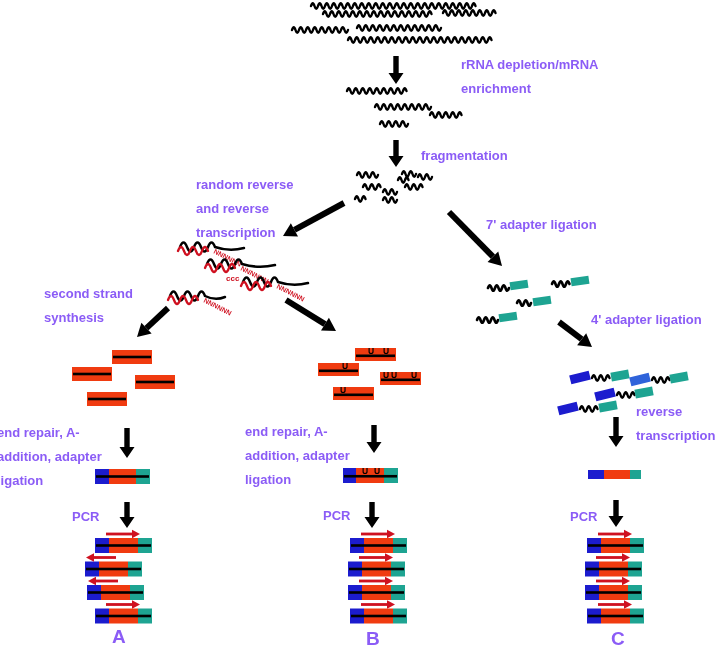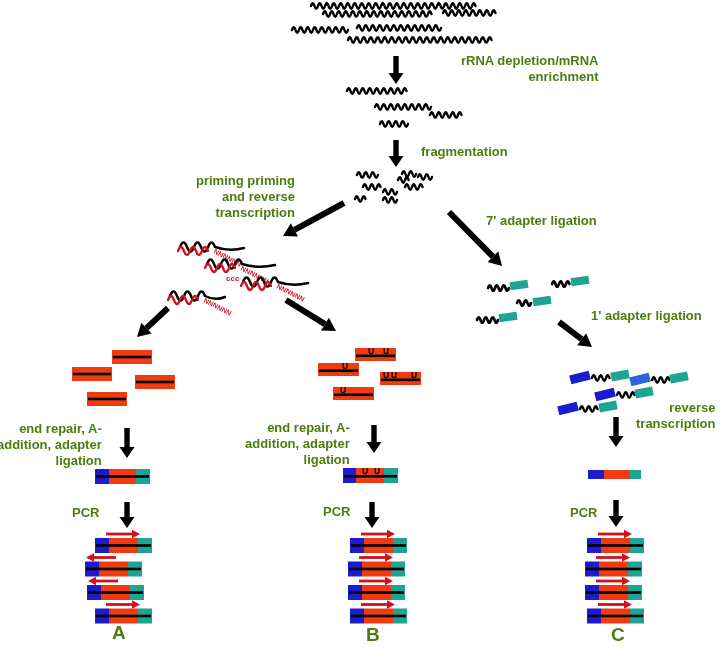--- a/index.html
+++ b/index.html
@@ -1,19 +1,19 @@
 <!DOCTYPE html>
 <html><head>
 <meta charset="utf-8">
 <style>
   html,body{margin:0;padding:0;background:#fff;}
   .canvas{position:relative;width:720px;height:647px;background:#ffffff;overflow:hidden;}
   #diagram{position:absolute;left:0;top:0;}
   .lbl{position:absolute;font-family:"Liberation Sans",sans-serif;font-weight:bold;
-       font-size:13px;line-height:16px;white-space:pre-line;color:#4d7c0f;text-align:right;}
+       font-size:13px;line-height:24px;white-space:pre-line;color:#8b5cf6;}
   .letter{font-size:19px;}
 </style>
 </head>
 <body>
 
 <div class="canvas">
   <svg id="diagram" width="720" height="647" viewBox="0 0 720 647">
       <path d="M 311 6 q 1.75 -5.4 3.5 0 q 1.75 5.4 3.5 0 q 1.75 -5.4 3.5 0 q 1.75 5.4 3.5 0 q 1.75 -5.4 3.5 0 q 1.75 5.4 3.5 0 q 1.75 -5.4 3.5 0 q 1.75 5.4 3.5 0 q 1.75 -5.4 3.5 0 q 1.75 5.4 3.5 0 q 1.75 -5.4 3.5 0 q 1.75 5.4 3.5 0 q 1.75 -5.4 3.5 0 q 1.75 5.4 3.5 0 q 1.75 -5.4 3.5 0 q 1.75 5.4 3.5 0 q 1.75 -5.4 3.5 0 q 1.75 5.4 3.5 0 q 1.75 -5.4 3.5 0 q 1.75 5.4 3.5 0 q 1.75 -5.4 3.5 0 q 1.75 5.4 3.5 0 q 1.75 -5.4 3.5 0 q 1.75 5.4 3.5 0 q 1.75 -5.4 3.5 0 q 1.75 5.4 3.5 0 q 1.75 -5.4 3.5 0 q 1.75 5.4 3.5 0 q 1.75 -5.4 3.5 0 q 1.75 5.4 3.5 0 q 1.75 -5.4 3.5 0 q 1.75 5.4 3.5 0 q 1.75 -5.4 3.5 0 q 1.75 5.4 3.5 0 q 1.75 -5.4 3.5 0 q 1.75 5.4 3.5 0 q 1.75 -5.4 3.5 0 q 1.75 5.4 3.5 0 q 1.75 -5.4 3.5 0 q 1.75 5.4 3.5 0 q 1.75 -5.4 3.5 0 q 1.75 5.4 3.5 0 q 1.75 -5.4 3.5 0 q 1.75 5.4 3.5 0 q 1.75 -5.4 3.5 0 q 1.75 5.4 3.5 0 q 1.75 -5.4 3.5 0" fill="none" stroke="#000000" stroke-width="2.4" stroke-linecap="round"></path>
       <path d="M 323 14 q 1.75 -5.4 3.5 0 q 1.75 5.4 3.5 0 q 1.75 -5.4 3.5 0 q 1.75 5.4 3.5 0 q 1.75 -5.4 3.5 0 q 1.75 5.4 3.5 0 q 1.75 -5.4 3.5 0 q 1.75 5.4 3.5 0 q 1.75 -5.4 3.5 0 q 1.75 5.4 3.5 0 q 1.75 -5.4 3.5 0 q 1.75 5.4 3.5 0 q 1.75 -5.4 3.5 0 q 1.75 5.4 3.5 0 q 1.75 -5.4 3.5 0 q 1.75 5.4 3.5 0 q 1.75 -5.4 3.5 0 q 1.75 5.4 3.5 0 q 1.75 -5.4 3.5 0 q 1.75 5.4 3.5 0 q 1.75 -5.4 3.5 0 q 1.75 5.4 3.5 0 q 1.75 -5.4 3.5 0 q 1.75 5.4 3.5 0 q 1.75 -5.4 3.5 0 q 1.75 5.4 3.5 0 q 1.75 -5.4 3.5 0 q 1.75 5.4 3.5 0 q 1.75 -5.4 3.5 0 q 1.75 5.4 3.5 0 q 1.75 -5.4 3.5 0" fill="none" stroke="#000000" stroke-width="2.4" stroke-linecap="round"></path>
       <path d="M 443 13 q 1.75 -5.4 3.5 0 q 1.75 5.4 3.5 0 q 1.75 -5.4 3.5 0 q 1.75 5.4 3.5 0 q 1.75 -5.4 3.5 0 q 1.75 5.4 3.5 0 q 1.75 -5.4 3.5 0 q 1.75 5.4 3.5 0 q 1.75 -5.4 3.5 0 q 1.75 5.4 3.5 0 q 1.75 -5.4 3.5 0 q 1.75 5.4 3.5 0 q 1.75 -5.4 3.5 0 q 1.75 5.4 3.5 0 q 1.75 -5.4 3.5 0" fill="none" stroke="#000000" stroke-width="2.4" stroke-linecap="round"></path>
@@ -236,32 +236,34 @@
         <rect x="630" y="608.5" width="14" height="15" fill="#1ea492"></rect>
         <rect x="588" y="614.7" width="55" height="2.6" fill="#000000"></rect>
       </g>
       <line x1="598" y1="604.5" x2="626" y2="604.5" stroke="#cf1120" stroke-width="2.8"></line>
       <polygon points="632,604.5 624,600.2 624,608.8" fill="#cf1120"></polygon>
     </svg>
 
   <div class="lbl" style="left:461px;top:53px">rRNA depletion/mRNA
 enrichment</div>
   <div class="lbl" style="left:421px;top:144px">fragmentation</div>
-  <div class="lbl" style="left:196px;top:173px">priming priming
+  <div class="lbl" style="left:196px;top:173px">random reverse
 and reverse
 transcription</div>
   <div class="lbl" style="left:486px;top:213px">7' adapter ligation</div>
+  <div class="lbl" style="left:44px;top:282px">second strand
+synthesis</div>
   <div class="lbl" style="left:-3px;top:421px">end repair, A-
 addition, adapter
 ligation</div>
   <div class="lbl" style="left:72px;top:505px">PCR</div>
   <div class="lbl letter" style="left:112px;top:625px">A</div>
   <div class="lbl" style="left:245px;top:420px">end repair, A-
 addition, adapter
 ligation</div>
   <div class="lbl" style="left:323px;top:504px">PCR</div>
   <div class="lbl letter" style="left:366px;top:627px">B</div>
-  <div class="lbl" style="left:591px;top:308px">1' adapter ligation</div>
+  <div class="lbl" style="left:591px;top:308px">4' adapter ligation</div>
   <div class="lbl" style="left:636px;top:400px">reverse
 transcription</div>
   <div class="lbl" style="left:570px;top:505px">PCR</div>
   <div class="lbl letter" style="left:611px;top:627px">C</div>
 </div>
 
 </body></html>

